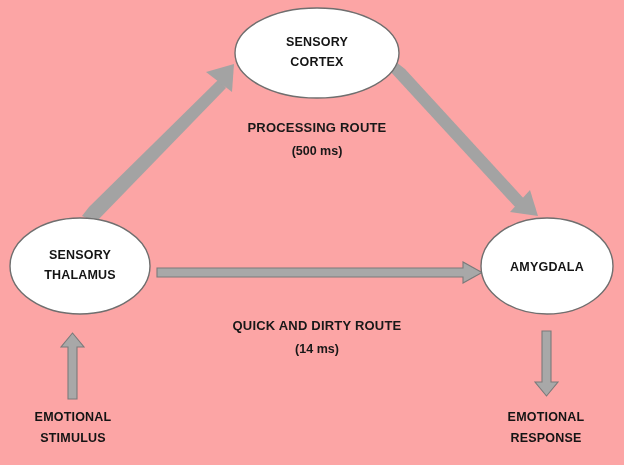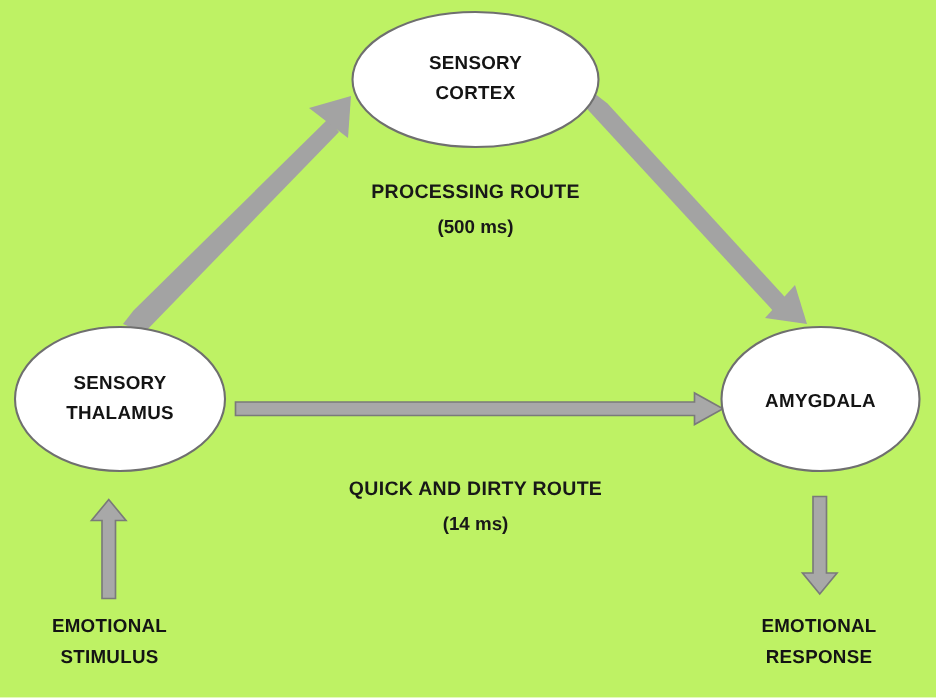--- a/index.html
+++ b/index.html
@@ -4,21 +4,21 @@
 <style>
   html, body {
     margin: 0;
     padding: 0;
     background: #ffffff;
   }
   #figure {
     position: relative;
     width: 624px;
     height: 465px;
-    background: #bef264;
+    background: #fca5a5;
     overflow: hidden;
     font-family: "Liberation Sans", sans-serif;
   }
   #figure svg {
     position: absolute;
     left: 0;
     top: 0;
     width: 624px;
     height: 465px;
   }

